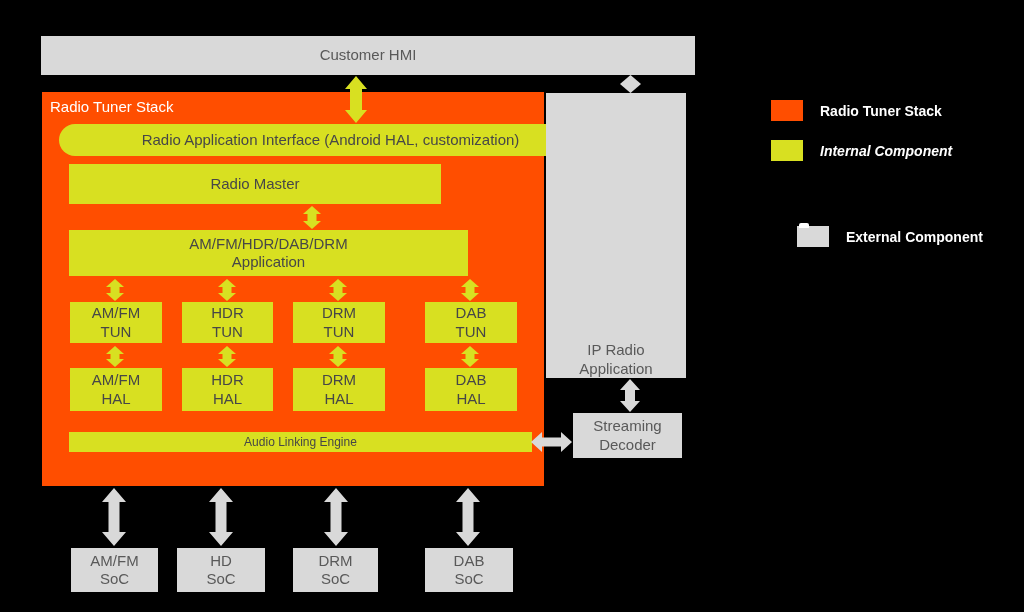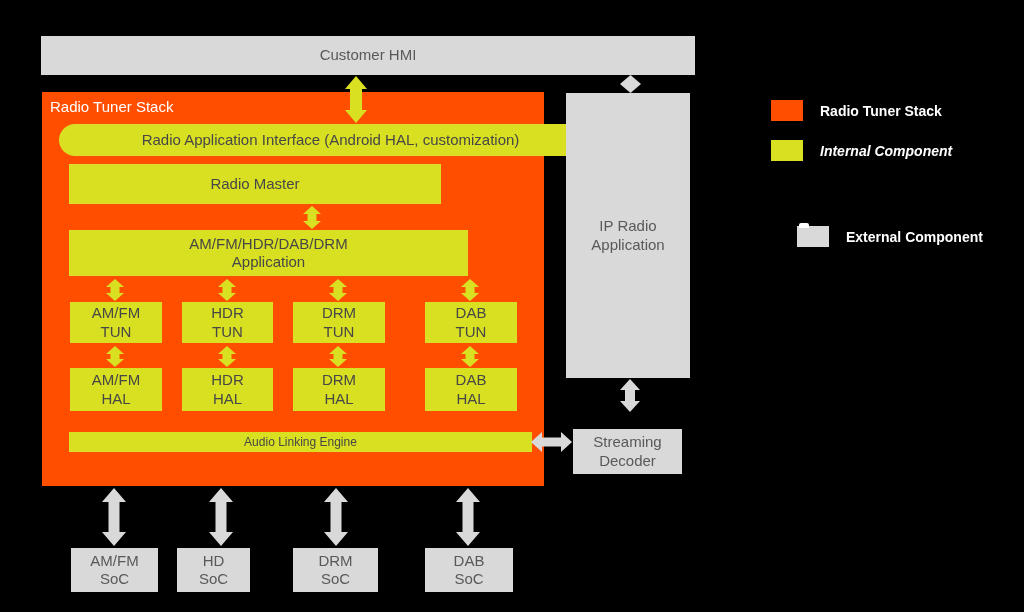--- a/index.html
+++ b/index.html
@@ -88,35 +88,35 @@
   </div>
   <div class="box yellow" style="left:425px; top:368px; width:92px; height:43px;">
     <span class="lbl">DAB
 HAL</span>
   </div>
 
   <div class="box yellow" style="left:69px; top:432px; width:463px; height:20px;">
     <span class="lbl-sm">Audio Linking Engine</span>
   </div>
 
-  <div class="box gray" style="left:566px; top:93px; width:124px; height:285px;">
+  <div class="box gray" style="left:546px; top:93px; width:140px; height:285px;align-items:flex-end;">
     <span class="lbl">IP Radio
 Application</span>
   </div>
 
-  <div class="box gray" style="left:573px; top:413px; width:109px; height:45px;margin-top:16px;">
+  <div class="box gray" style="left:573px; top:413px; width:109px; height:45px;">
     <span class="lbl">Streaming
 Decoder</span>
   </div>
 
   <div class="box gray" style="left:71px; top:548px; width:87px; height:44px;">
     <span class="lbl">AM/FM
 SoC</span>
   </div>
-  <div class="box gray" style="left:177px; top:548px; width:73px; height:44px;">
+  <div class="box gray" style="left:177px; top:548px; width:88px; height:44px;">
     <span class="lbl">HD
 SoC</span>
   </div>
   <div class="box gray" style="left:293px; top:548px; width:85px; height:44px;">
     <span class="lbl">DRM
 SoC</span>
   </div>
   <div class="box gray" style="left:425px; top:548px; width:88px; height:44px;">
     <span class="lbl">DAB
 SoC</span>

